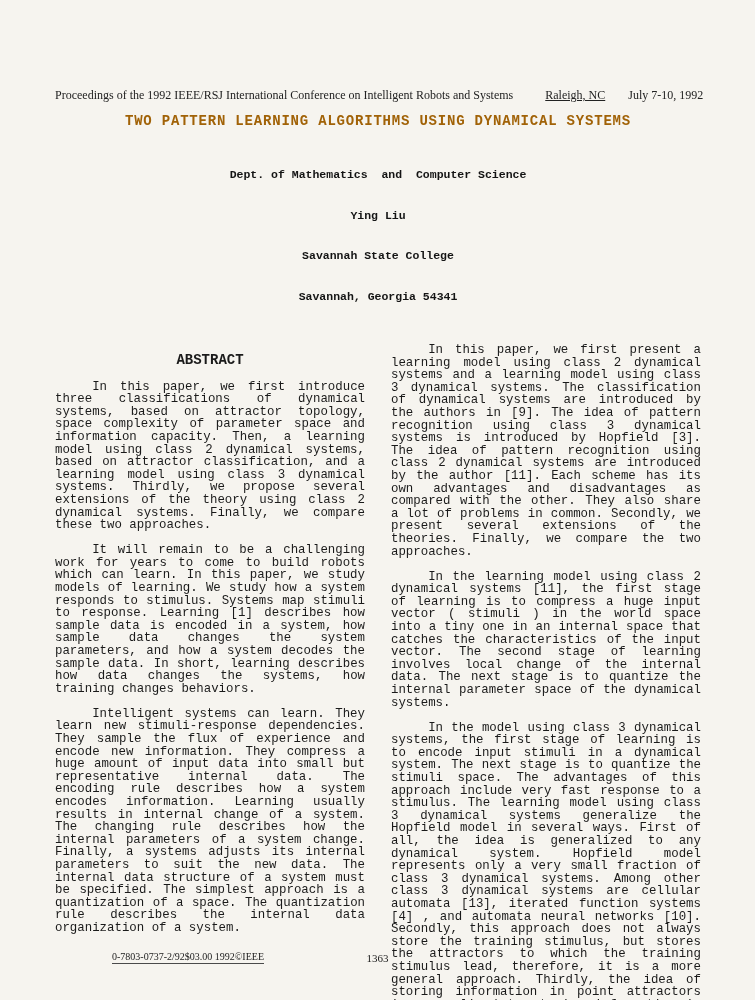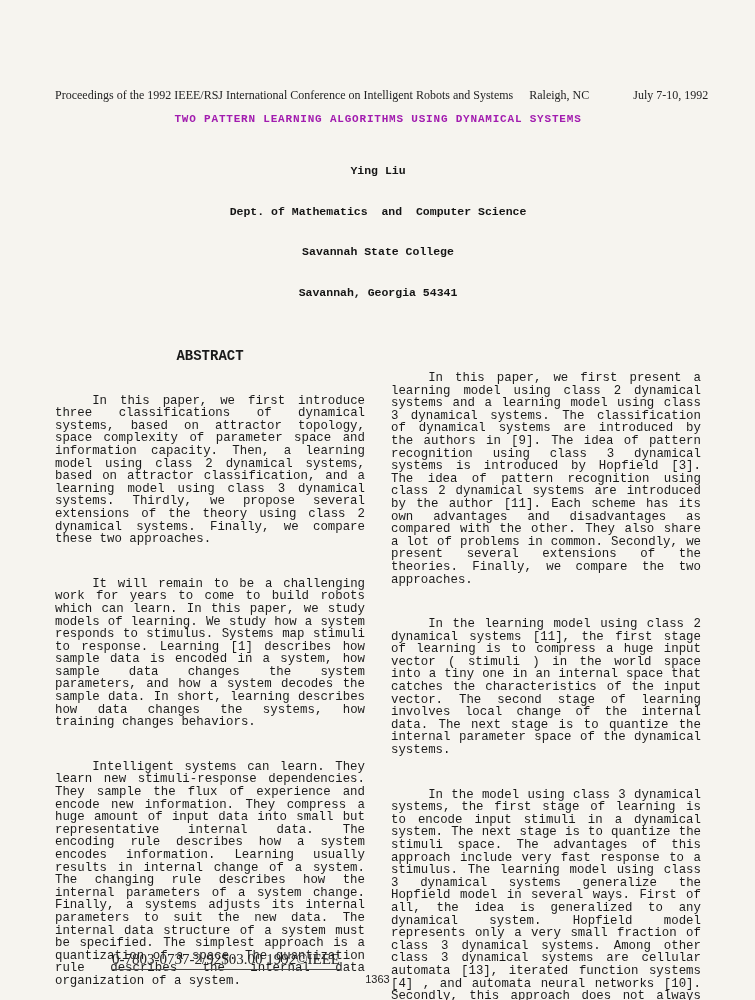--- a/index.html
+++ b/index.html
@@ -21,30 +21,30 @@
   }
   .header-line {
     display: flex;
     align-items: baseline;
     font-family: "Liberation Serif", serif;
     font-size: 12px;
     white-space: nowrap;
     color: #222;
   }
   .header-line .proc { flex: 1; }
-  .header-line .loc { margin-left: 16px; }
-  .header-line .date { margin-left: 44px; }
+  .header-line .loc { margin-left: 32px; text-decoration: underline; }
+  .header-line .date { margin-left: 23px; }
   .paper-title {
     margin-top: 10px;
     text-align: center;
     font-family: "Liberation Mono", monospace;
     font-weight: bold;
-    font-size: 11px;
+    font-size: 14px;
     letter-spacing: 0.8px;
-    color: #a21caf;
+    color: #a16207;
   }
   .author-block {
     margin-top: 12px;
     text-align: center;
     font-family: "Liberation Mono", monospace;
     font-weight: bold;
     font-size: 11.5px;
     line-height: 13.5px;
     white-space: pre-wrap;
     color: #141414;
@@ -54,67 +54,67 @@
     margin-top: 14px;
     gap: 26px;
   }
   .col {
     width: 310px;
     font-size: 12.4px;
     line-height: 12.6px;
     text-align: justify;
     color: #1a1a1a;
   }
-  .col p { margin-bottom: 12.5px; text-indent: 5ch; margin-top: 32px; }
+  .col p { margin-bottom: 12.5px; text-indent: 5ch; }
   .col p.no-indent { text-indent: 0; }
   .col-heading {
     text-align: center;
     font-weight: bold;
     font-size: 14px;
   }
   .abstract-heading { margin-top: 10px; margin-bottom: 14px; }
   .intro-heading { margin-top: 28px; margin-bottom: 16px; }
   .footer-copyright {
     position: absolute;
     left: 112px;
     top: 951px;
     font-family: "Liberation Serif", serif;
-    font-size: 15px;
+    font-size: 10px;
     color: #222;
     border-bottom: 1px solid #4a4a4a;
     padding-bottom: 1px;
   }
   .footer-page {
     position: absolute;
     left: 0;
-    top: 973px;
+    top: 952px;
     width: 100%;
     text-align: center;
-    font-family: Liberation Sans, sans-serif;
+    font-family: Liberation Serif, serif;
     font-size: 11px;
     color: #222;
   }
 </style>
 </head>
 <body>
 
 <div class="page">
   <div class="inner">
 
     <div class="header-line">
       <span class="proc">Proceedings of the 1992 IEEE/RSJ International Conference on Intelligent Robots and Systems</span>
       <span class="loc">Raleigh, NC</span>
       <span class="date">July 7-10, 1992</span>
     </div>
 
     <div class="paper-title">TWO PATTERN LEARNING ALGORITHMS USING DYNAMICAL SYSTEMS</div>
 
     <div class="author-block">
+      <div>Dept. of Mathematics  and  Computer Science</div>
       <div>Ying Liu</div>
-      <div>Dept. of Mathematics  and  Computer Science</div>
       <div>Savannah State College</div>
       <div>Savannah, Georgia 54341</div>
     </div>
 
     <div class="columns">
 
       <div class="col">
         <div class="col-heading abstract-heading">ABSTRACT</div>
         <p>In this paper, we first introduce three classifications of dynamical systems, based on attractor topology, space complexity of parameter space and information capacity. Then, a learning model using class 2 dynamical systems, based on attractor classification, and a learning model using class 3 dynamical systems. Thirdly, we propose several extensions of the theory using class 2 dynamical systems. Finally, we compare these two approaches.</p>
         <p>It will remain to be a challenging work for years to come to build robots which can learn. In this paper, we study models of learning. We study how a system responds to stimulus. Systems map stimuli to response. Learning [1] describes how sample data is encoded in a system, how sample data changes the system parameters, and how a system decodes the sample data. In short, learning describes how data changes the systems, how training changes behaviors.</p>

